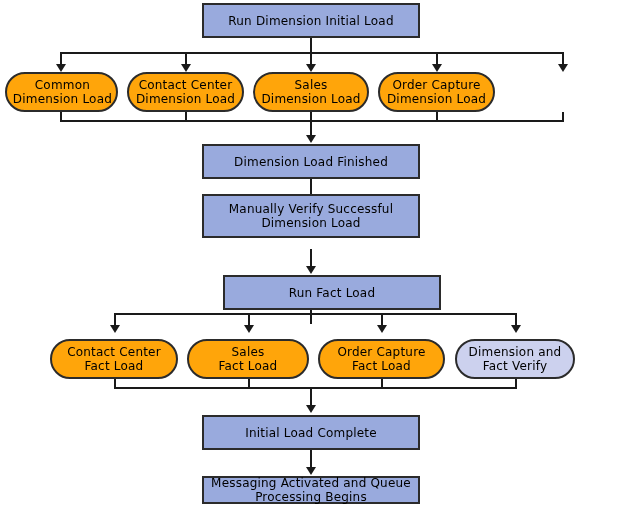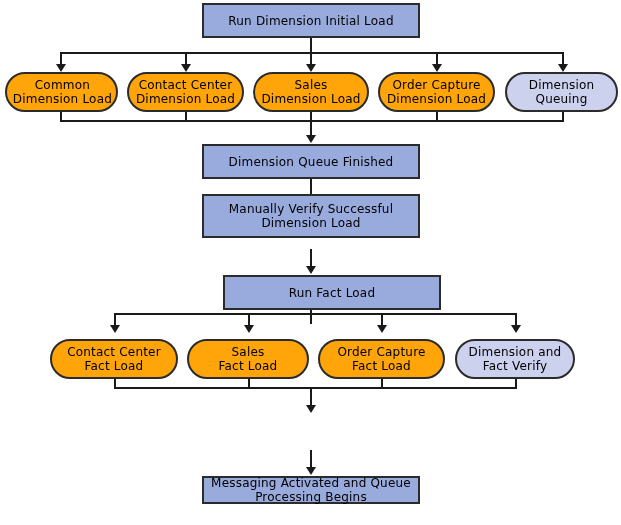--- a/index.html
+++ b/index.html
@@ -101,36 +101,32 @@
 Dimension Load</span>
   </div>
   <div class="node pill orange" style="left:253px; top:72px; width:116px; height:40px;">
     <span class="lbl">Sales
 Dimension Load</span>
   </div>
   <div class="node pill orange" style="left:378px; top:72px; width:117px; height:40px;">
     <span class="lbl">Order Capture
 Dimension Load</span>
   </div>
-  <div class="node pill lav" style="left:505px; top:72px; width:113px; height:40px;">
-    <span class="lbl">Dimension
-Queuing</span>
-  </div>
 
   <div class="line vline" style="left:60px;  top:112px; height:10px;"></div>
   <div class="line vline" style="left:185px; top:112px; height:10px;"></div>
   <div class="line vline" style="left:310px; top:112px; height:10px;"></div>
   <div class="line vline" style="left:436px; top:112px; height:10px;"></div>
   <div class="line vline" style="left:562px; top:112px; height:10px;"></div>
   <div class="line hline" style="left:60px;  top:120px; width:503px;"></div>
   <div class="line vline" style="left:310px; top:120px; height:18px;"></div>
   <div class="arrow" style="left:306px; top:135px;"></div>
 
   <div class="node rect" style="left:202px; top:144px; width:218px; height:35px;">
-    <span class="lbl">Dimension Queue Finished</span>
+    <span class="lbl">Dimension Load Finished</span>
   </div>
   <div class="line vline" style="left:310px; top:179px; height:22px;"></div>
   <div class="arrow" style="left:306px; top:196px;"></div>
 
   <div class="node rect" style="left:202px; top:194px; width:218px; height:44px;">
     <span class="lbl">Manually Verify Successful
 Dimension Load</span>
   </div>
   <div class="line vline" style="left:310px; top:249px; height:22px;"></div>
   <div class="arrow" style="left:306px; top:266px;"></div>
@@ -168,20 +164,23 @@
   </div>
 
   <div class="line vline" style="left:114px; top:379px; height:10px;"></div>
   <div class="line vline" style="left:248px; top:379px; height:10px;"></div>
   <div class="line vline" style="left:381px; top:379px; height:10px;"></div>
   <div class="line vline" style="left:515px; top:379px; height:10px;"></div>
   <div class="line hline" style="left:114px; top:387px; width:403px;"></div>
   <div class="line vline" style="left:310px; top:387px; height:22px;"></div>
   <div class="arrow" style="left:306px; top:405px;"></div>
 
+  <div class="node rect" style="left:202px; top:415px; width:218px; height:35px;">
+    <span class="lbl">Initial Load Complete</span>
+  </div>
   <div class="line vline" style="left:310px; top:450px; height:22px;"></div>
   <div class="arrow" style="left:306px; top:467px;"></div>
 
   <div class="node rect" style="left:202px; top:476px; width:218px; height:28px;">
     <span class="lbl">Messaging Activated and Queue
 Processing Begins</span>
   </div>
 
 </div>
 

